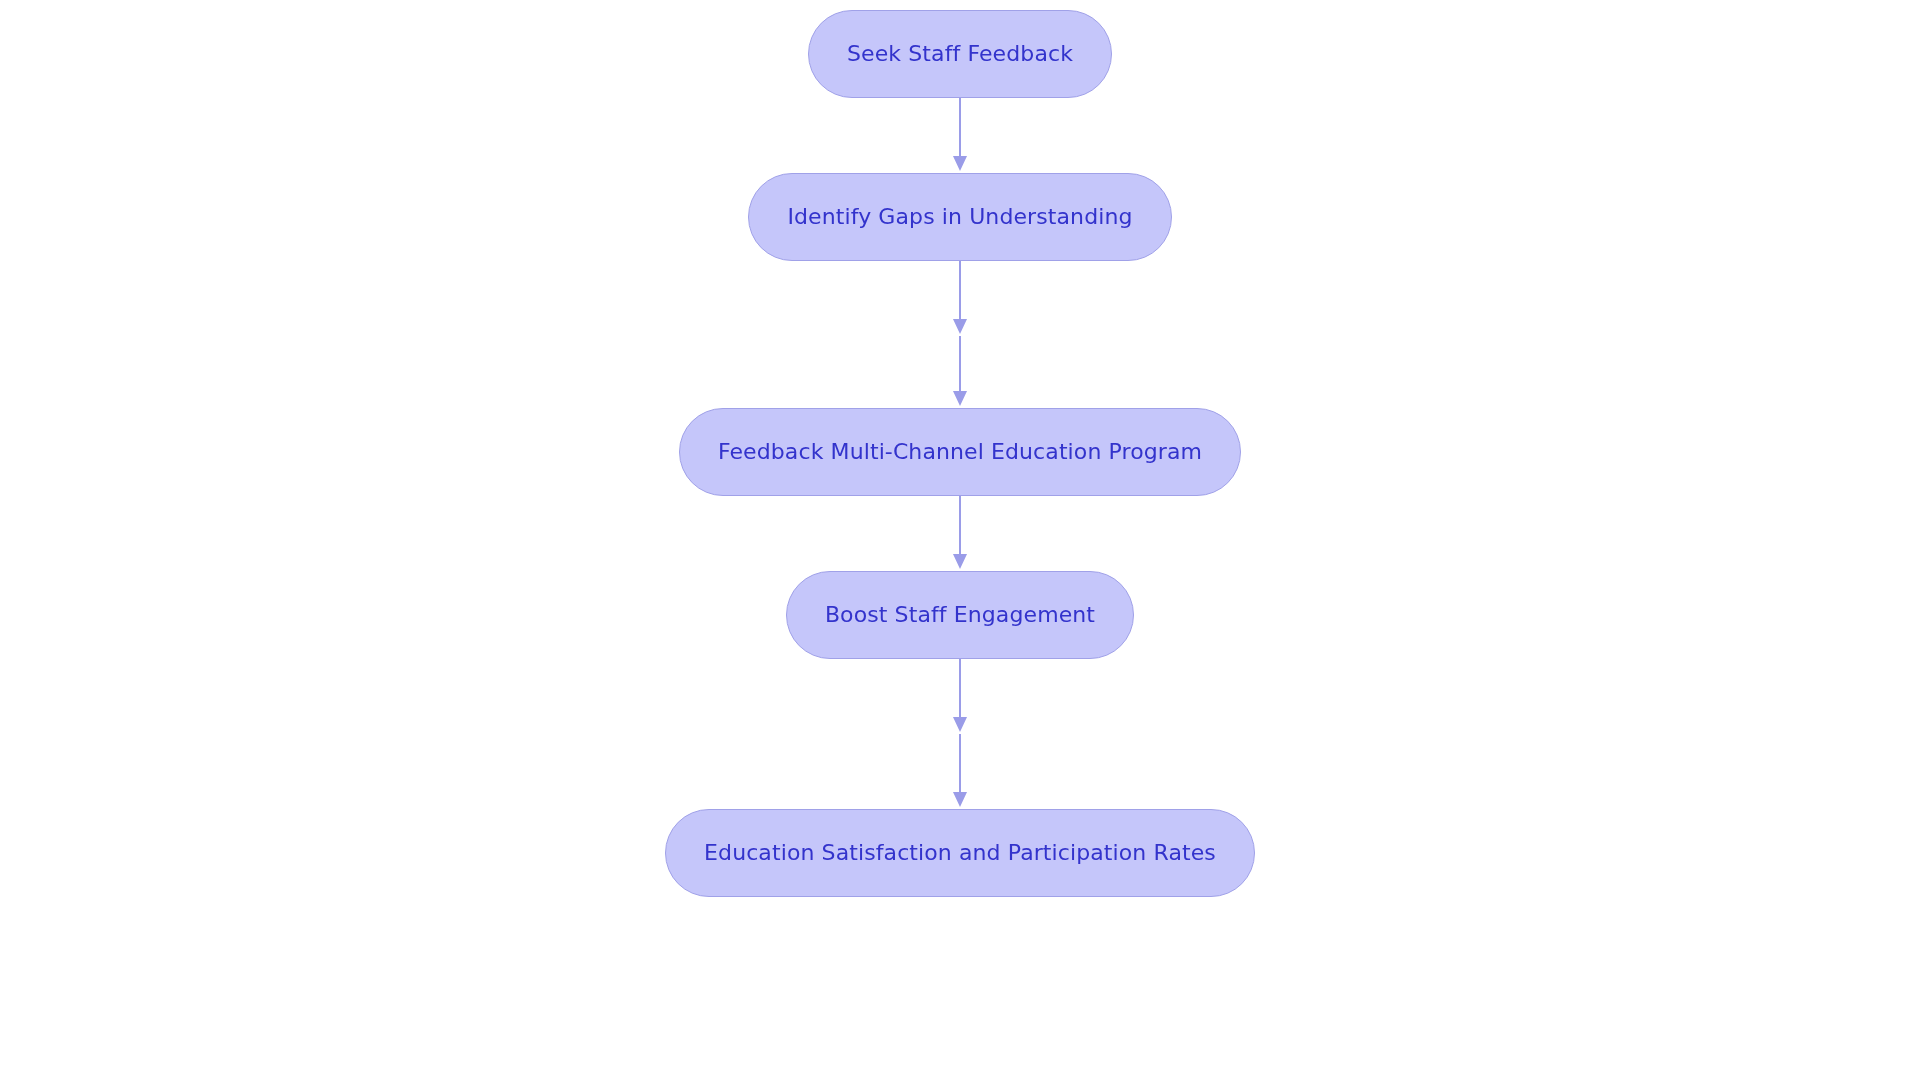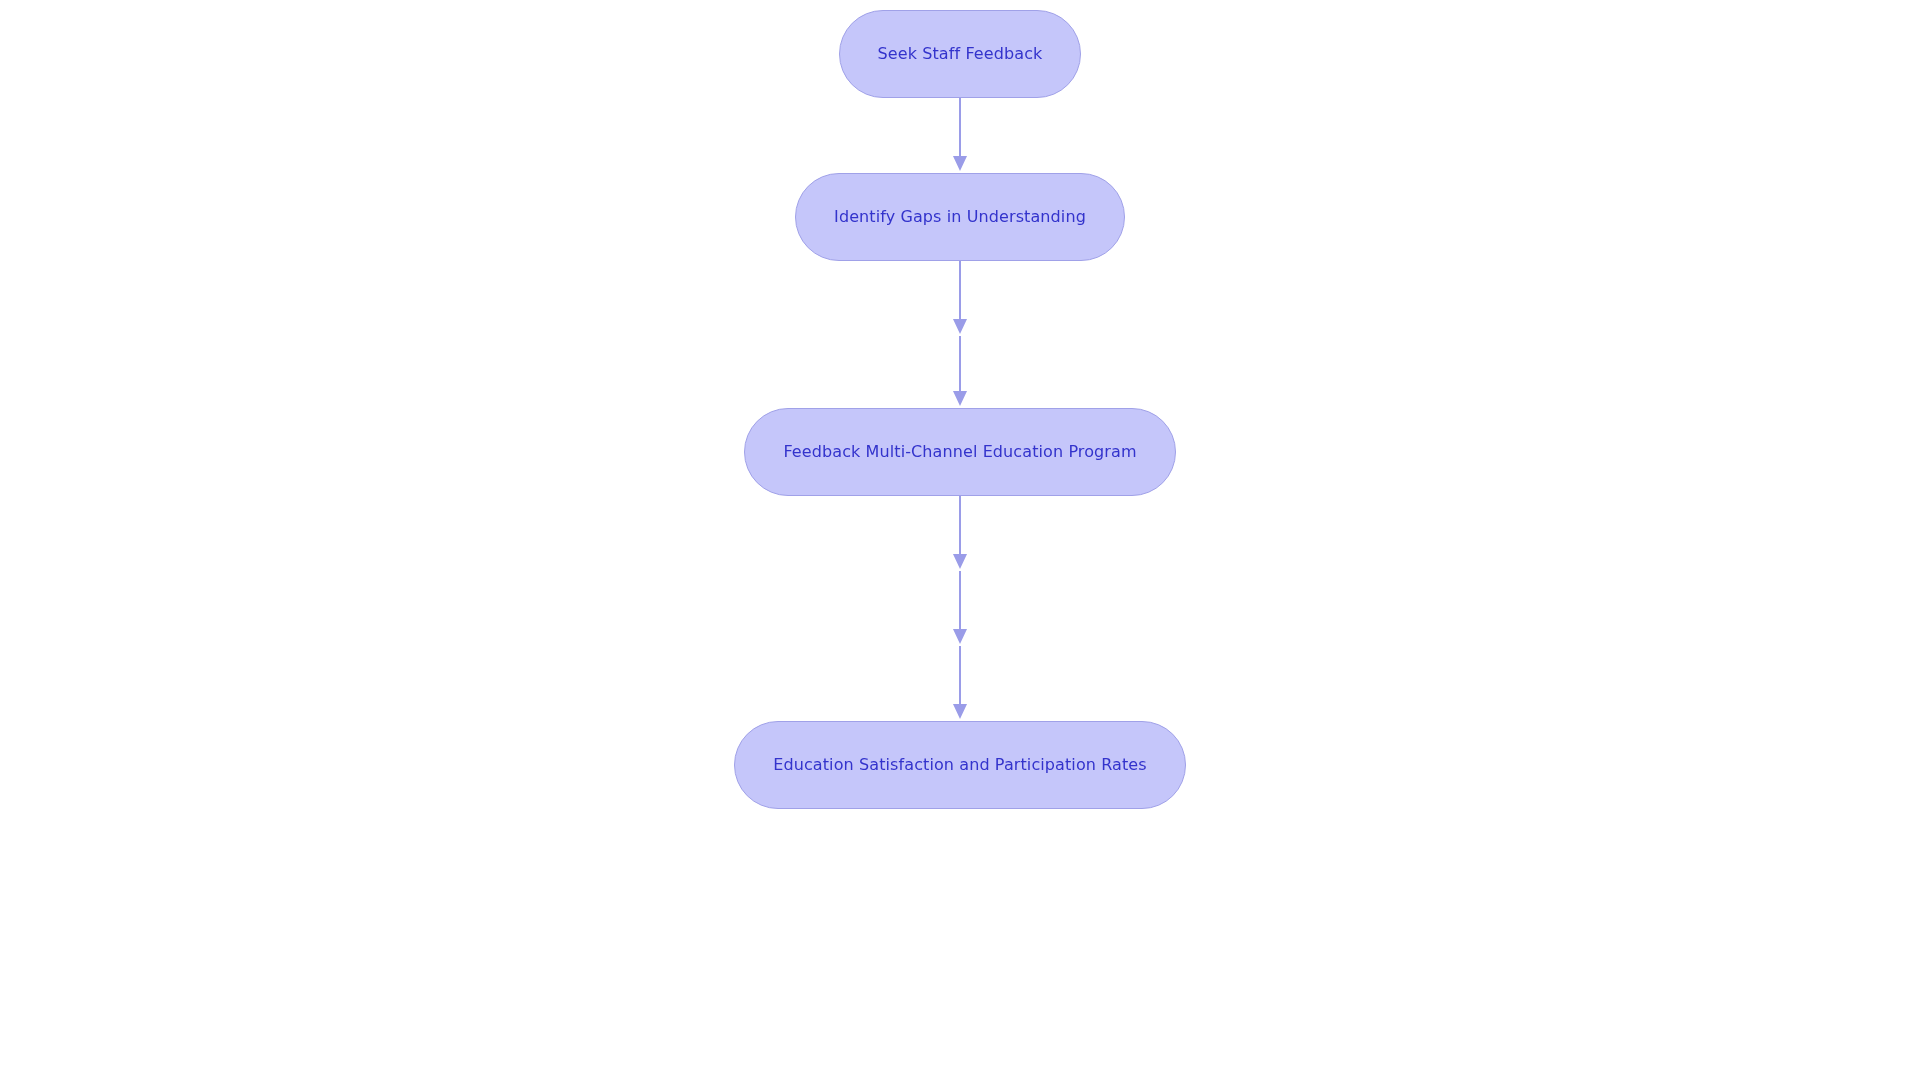--- a/index.html
+++ b/index.html
@@ -37,21 +37,21 @@
     justify-content: center;
     background: #c5c6fa;
     border: 1.4px solid #a0a1e8;
     border-radius: 44px;
     padding: 0 38px;
     white-space: nowrap;
     flex: 0 0 auto;
   }
   .node-label {
     font-family: "DejaVu Sans", "Liberation Sans", sans-serif;
-    font-size: 16px;
+    font-size: 22px;
     line-height: 1;
     color: #3333cc;
     letter-spacing: 0.1px;
     white-space: nowrap;
     user-select: none;
   }
   .connector {
     position: relative;
     width: 24px;
     flex: 0 0 auto;
@@ -107,20 +107,23 @@
       <span class="node-label">Feedback Multi-Channel Education Program</span>
     </div>
 
     <div class="connector" style="height:75px">
       <svg width="24" height="75" viewBox="0 0 24 75" aria-hidden="true">
         <line x1="12" y1="0" x2="12" y2="60" stroke="#9a9ce8" stroke-width="2"></line>
         <polygon points="5,58 19,58 12,73" fill="#9a9ce8"></polygon>
       </svg>
     </div>
 
+    <div class="node">
+      <span class="node-label">Boost Staff Engagement</span>
+    </div>
 
     <div class="connector" style="height:75px">
       <svg width="24" height="75" viewBox="0 0 24 75" aria-hidden="true">
         <line x1="12" y1="0" x2="12" y2="60" stroke="#9a9ce8" stroke-width="2"></line>
         <polygon points="5,58 19,58 12,73" fill="#9a9ce8"></polygon>
       </svg>
     </div>
 
 
     <div class="connector" style="height:75px">

